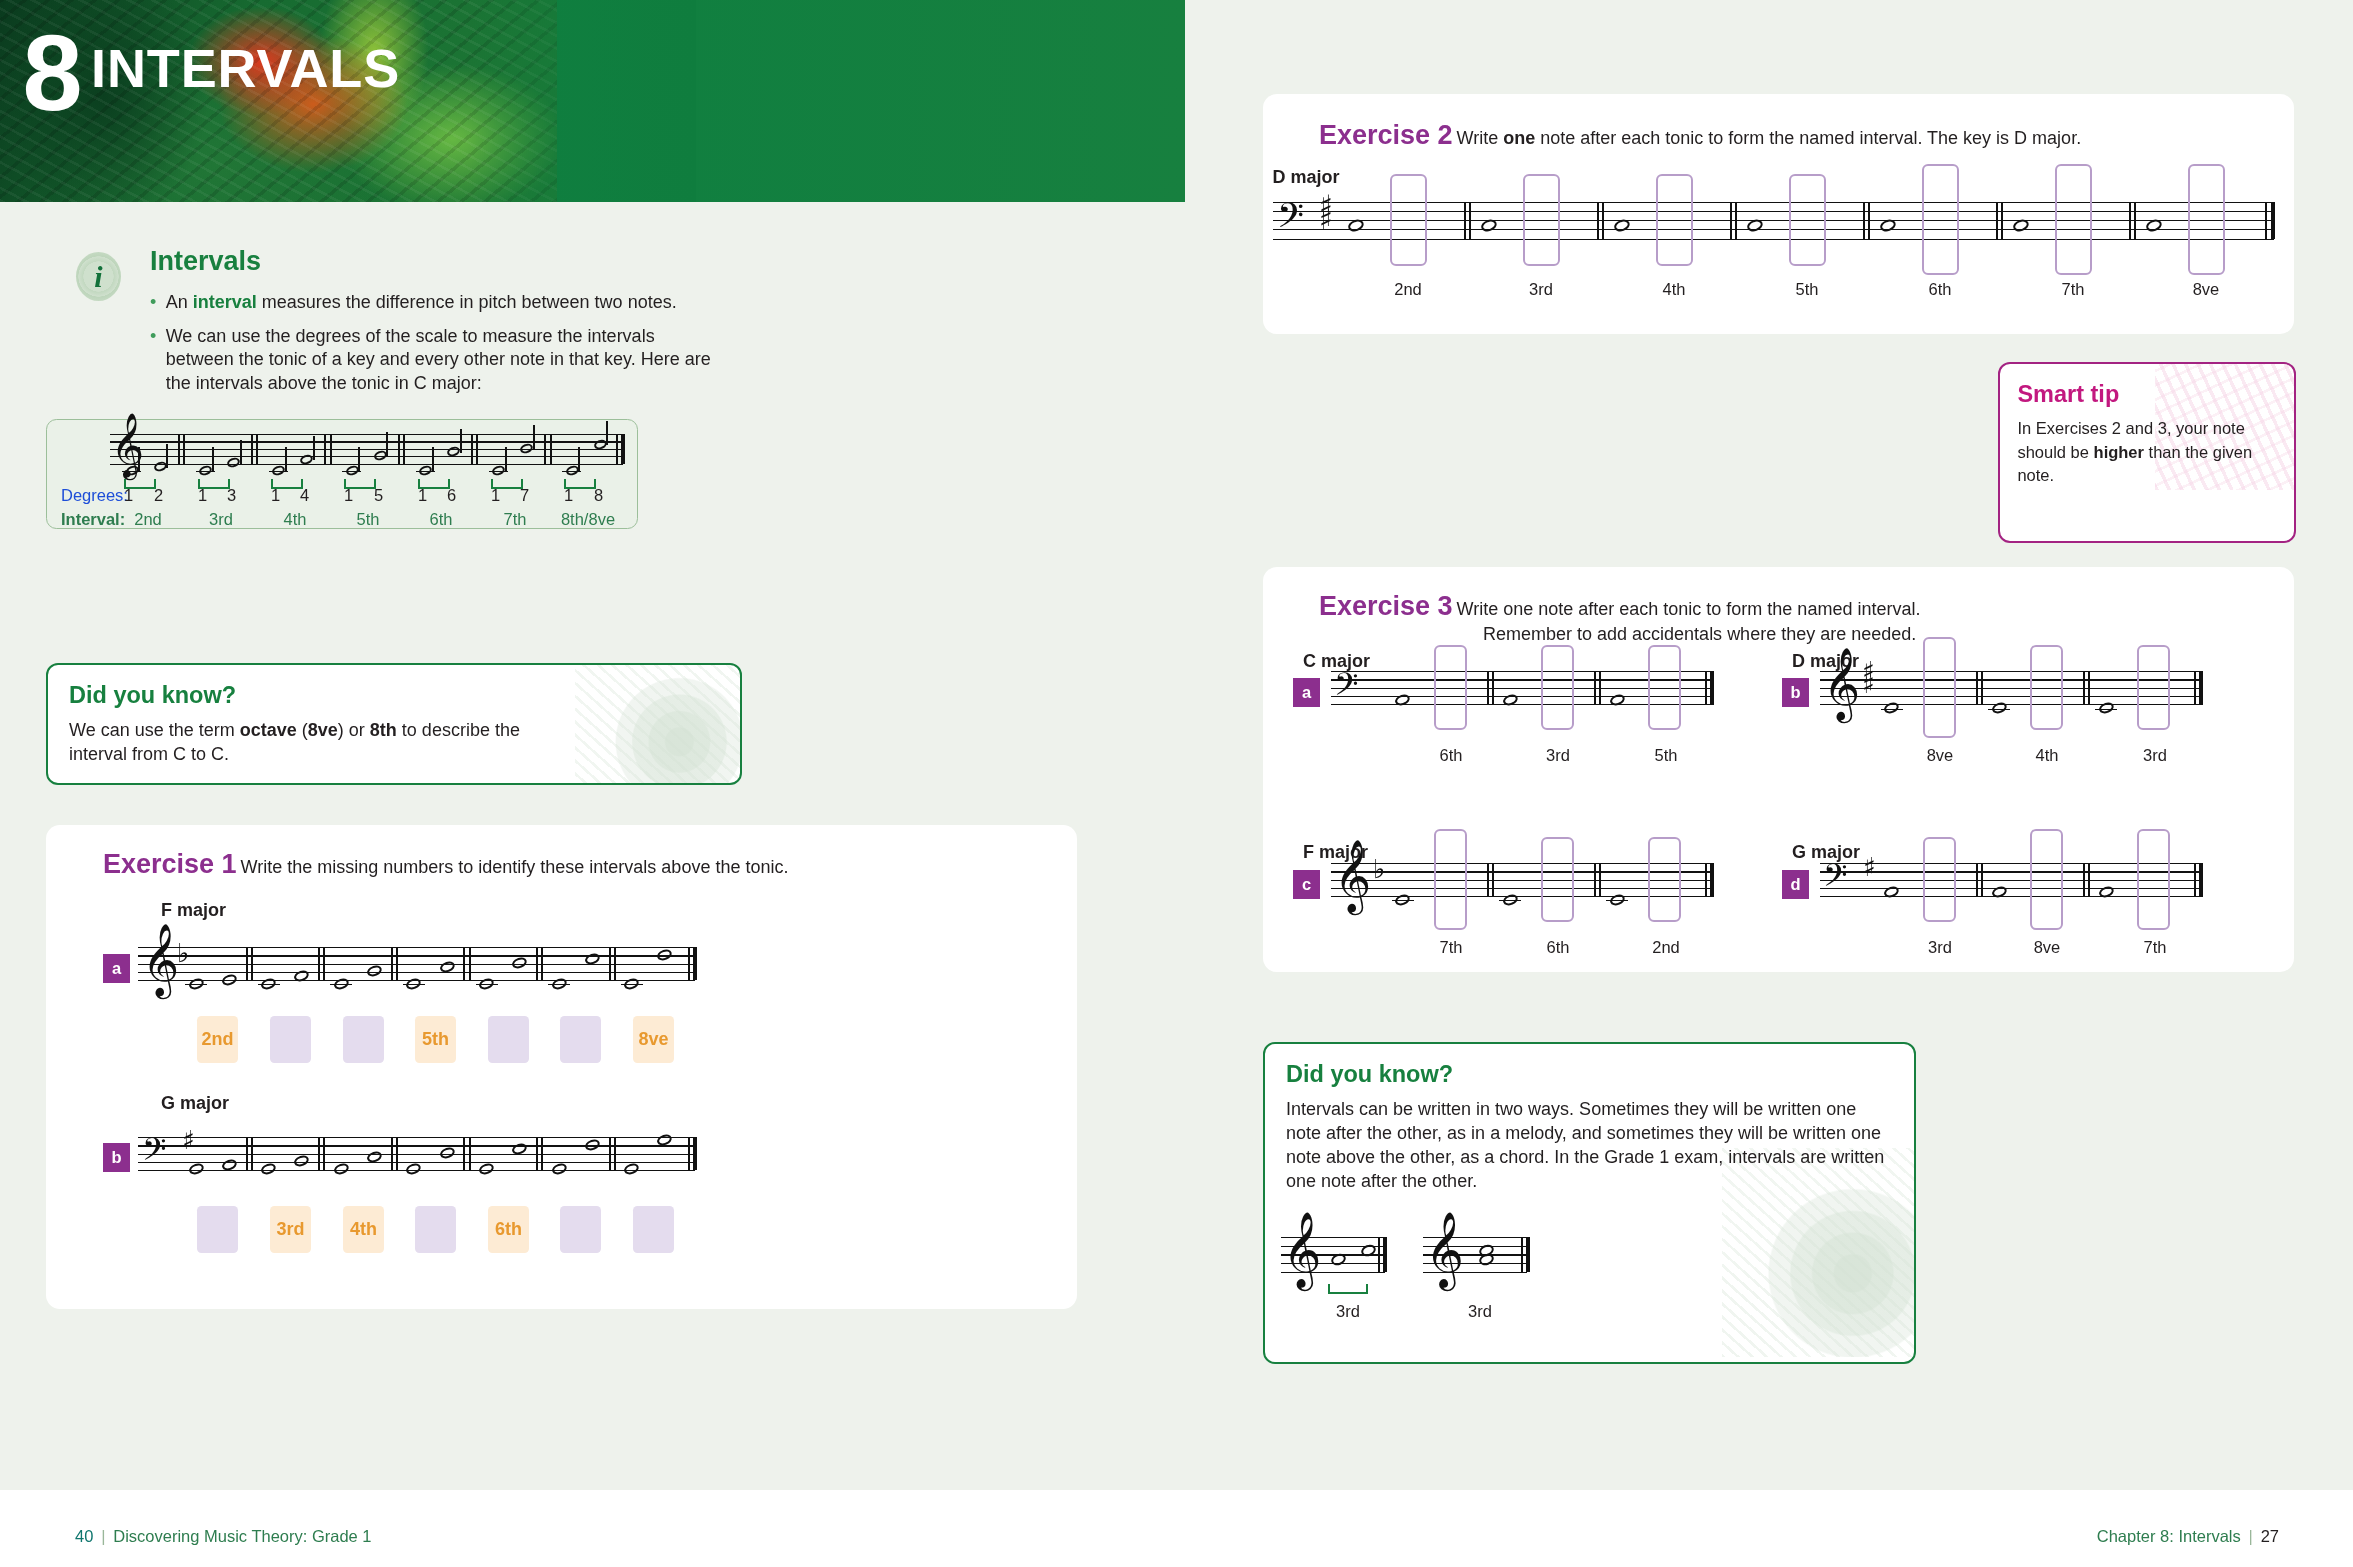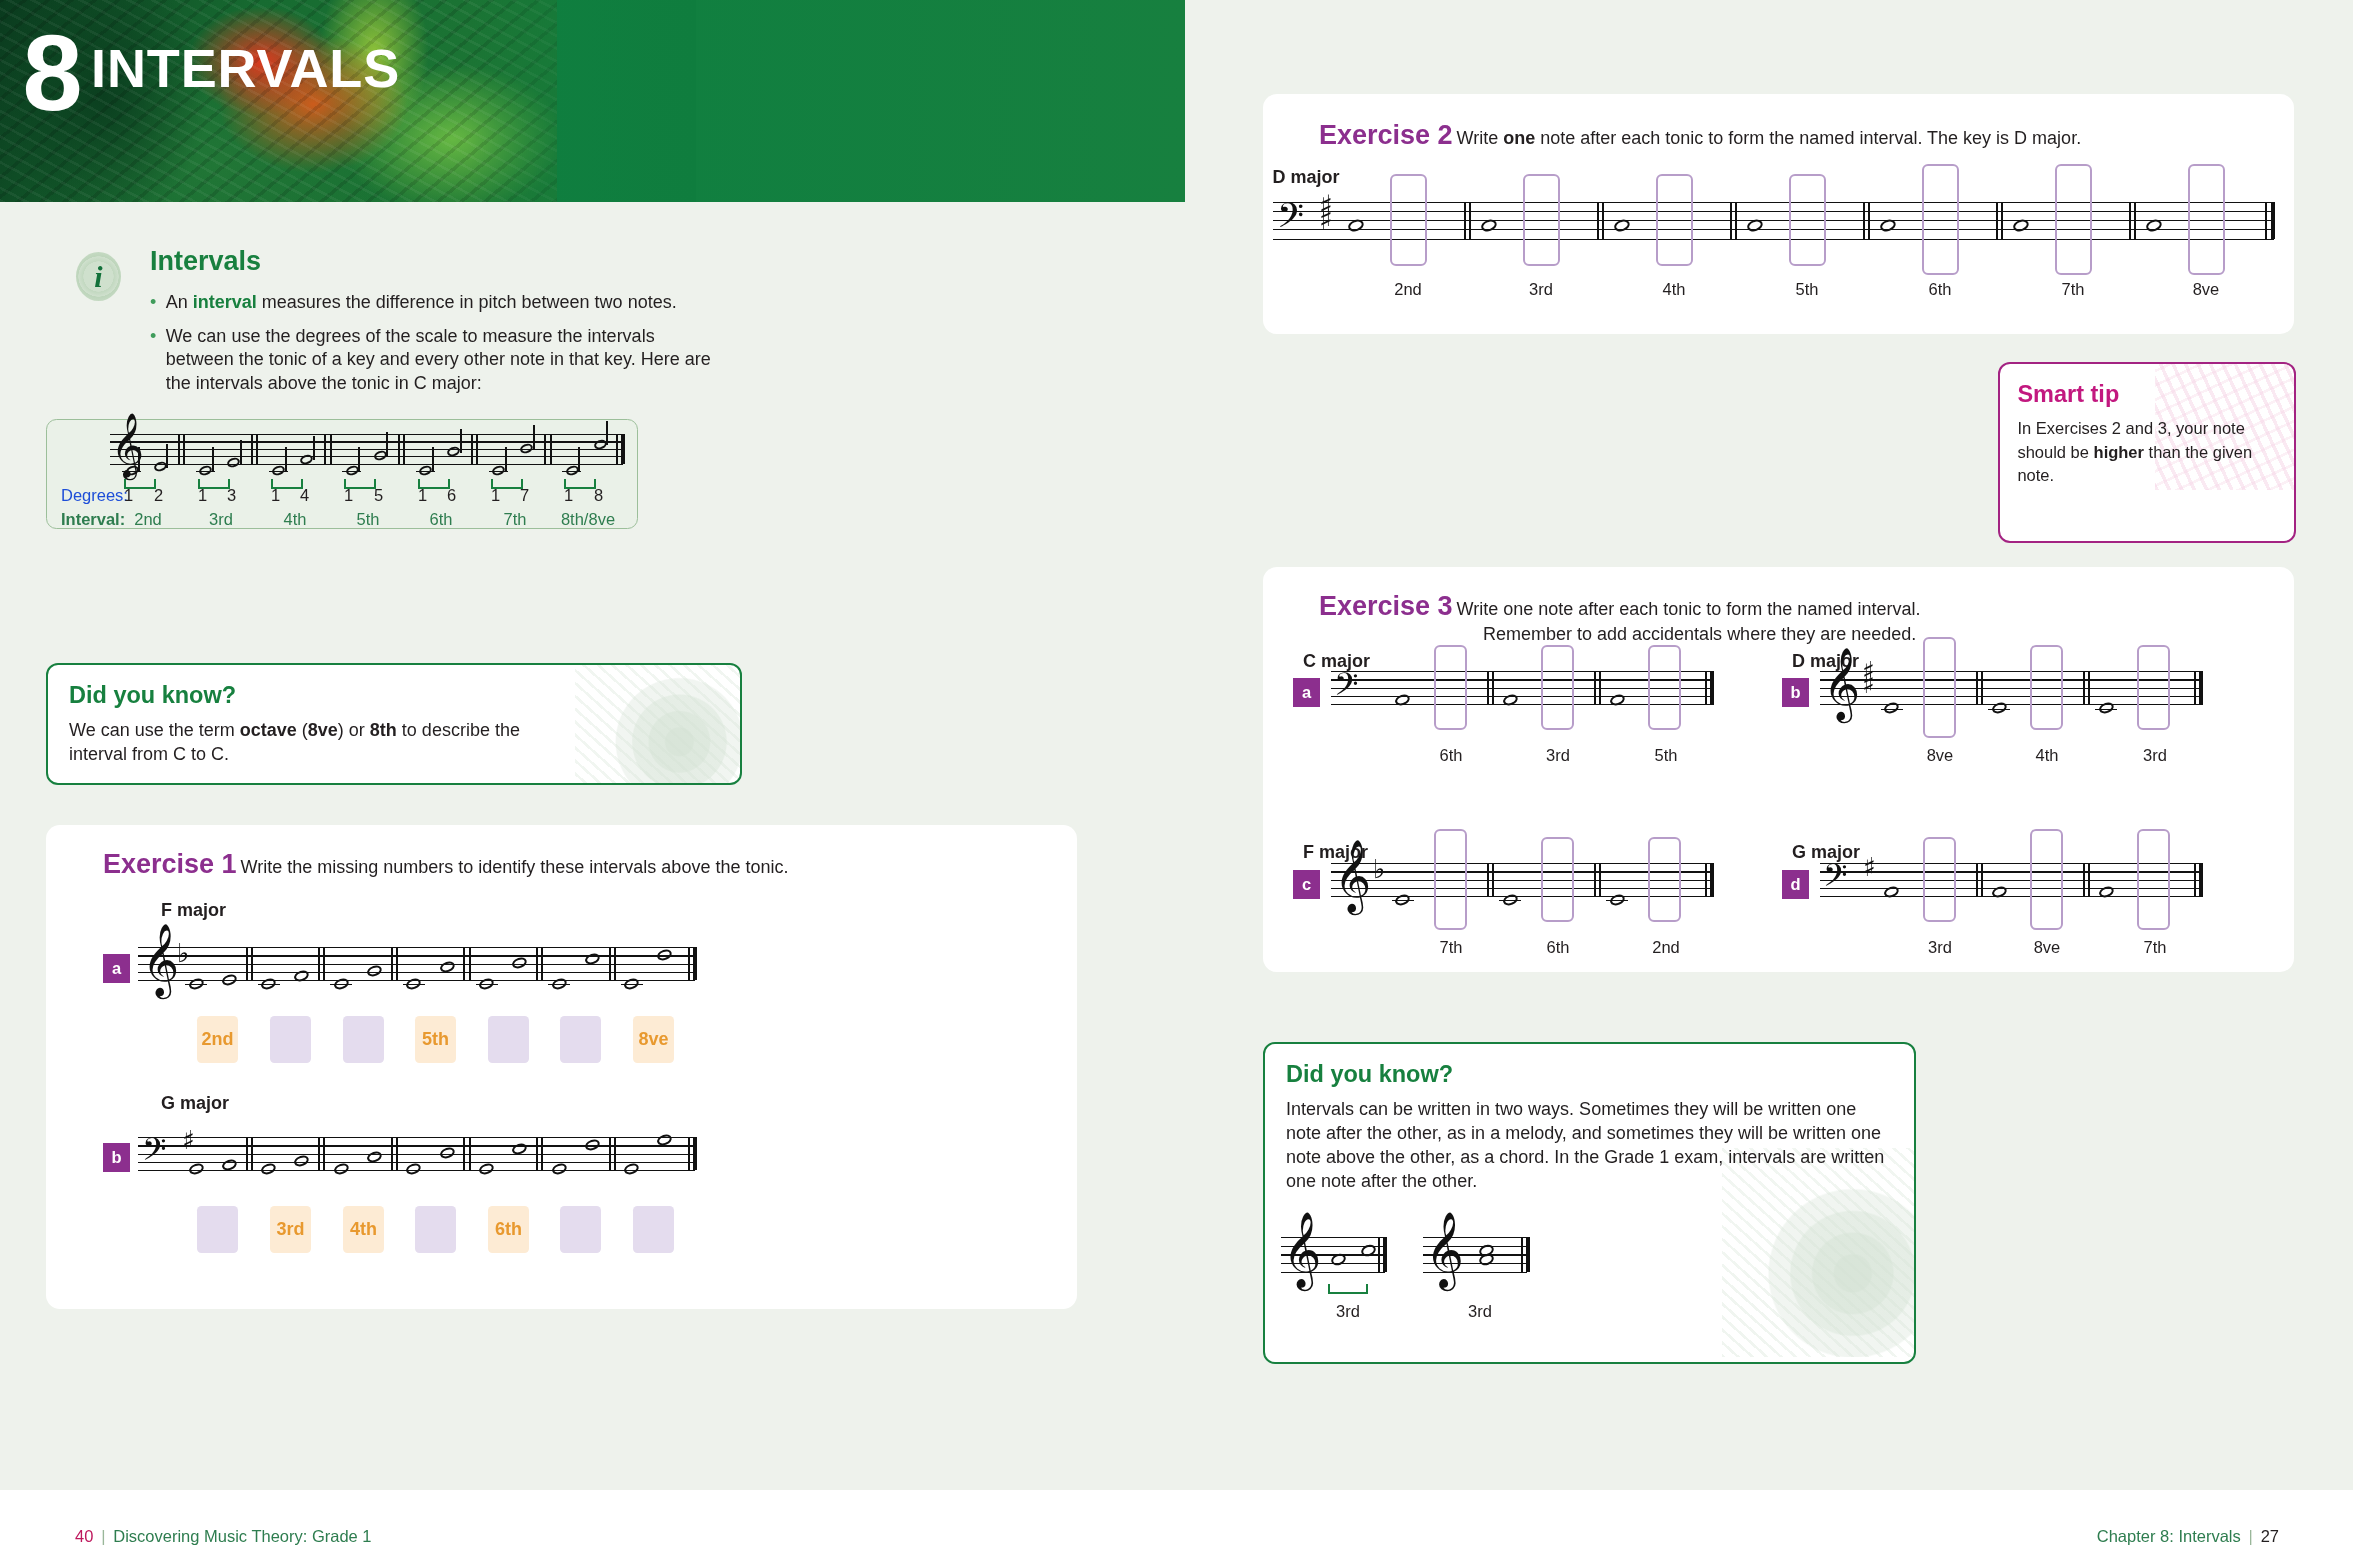--- a/index.html
+++ b/index.html
@@ -183,21 +183,21 @@
   }
 
   
   .slot {
     position:absolute; border:2.3px solid #b79dc9; border-radius:6px; background:transparent;
   }
   .slot-label { position:absolute; font-size:16.5px; color:#231f20; text-align:center; }
 
   
   .footer-left { position:absolute; left:75px; top:1527px; font-size:16.5px; color:#2e7d4f; }
-  .footer-left .pg { color:#be185d; }
+  .footer-left .pg { color:#0f766e; }
   .footer-left .bar { color:#9ab79a; margin:0 7.8px; }
   .footer-right { position:absolute; right:75px; top:1527px; font-size:16.5px; color:#2e7d4f; }
   .footer-right .pg { color:#231f20; }
   .footer-right .bar { color:#9ab79a; margin:0 7.8px; }
 </style>
 </head>
 <body>
 
 <div class="page">
 

